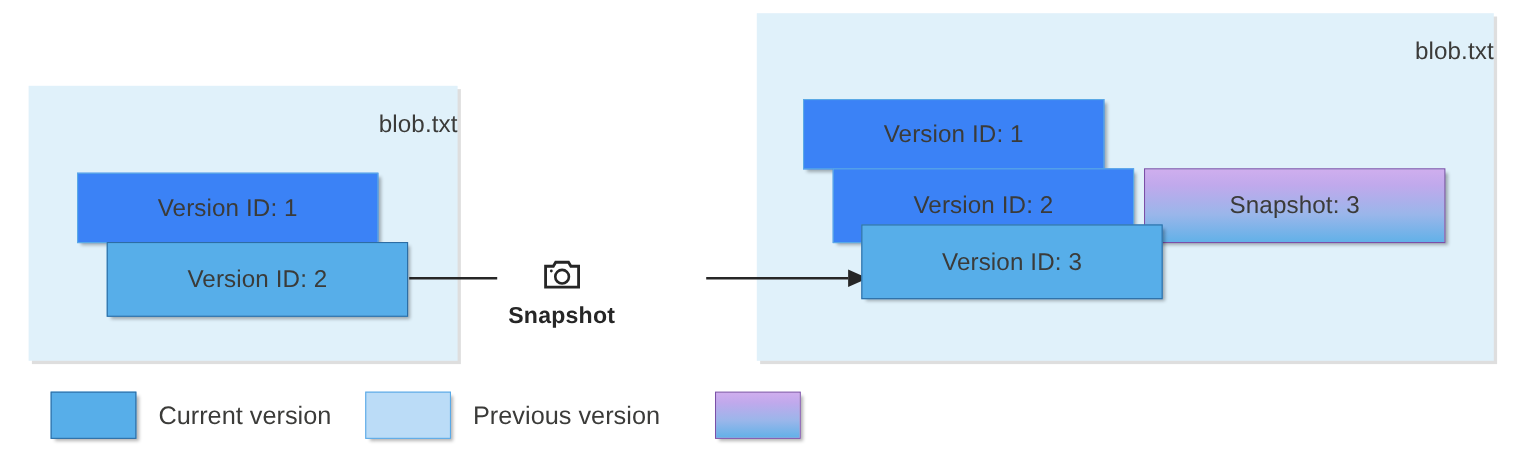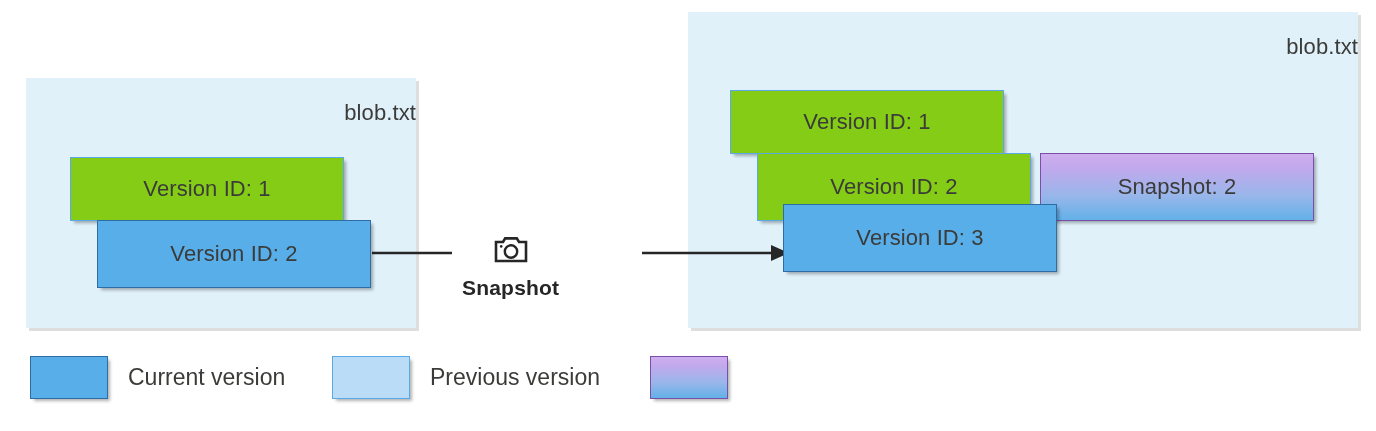--- a/index.html
+++ b/index.html
@@ -43,21 +43,21 @@
     box-sizing: border-box;
     display: flex;
     align-items: center;
     justify-content: center;
     font-size: 22px;
     color: #3b3b39;
     box-shadow: 3px 3px 3px -1px rgba(0,0,0,0.30);
     letter-spacing: 0.1px;
   }
   .vbox.prev {
-    background: #84cc16;
+    background: #3b82f6;
     border: 1px solid #5aa9e6;
   }
   .vbox.current {
     background: #57aee9;
     border: 1px solid #2d6da4;
   }
   .vbox.snapshot {
     background: linear-gradient(180deg, #cfaeee 0%, #c0a9ec 22%, #9ab6ea 62%, #62b1e8 100%);
     border: 1px solid #7b4fa8;
   }
@@ -118,21 +118,21 @@
   .legend-swatch.snapshot {
     background: linear-gradient(180deg, #cfaeee 0%, #c0a9ec 22%, #9ab6ea 62%, #62b1e8 100%);
     border: 1px solid #7b4fa8;
   }
   .legend-label {
     margin-left: 20px;
     font-size: 23px;
     color: #3b3b39;
     white-space: nowrap;
   }
-  #legend-item-0 { left: 0px; }
+  #legend-item-0 { left: 16px; }
   #legend-item-1 { left: 302px; }
   #legend-item-2 { left: 620px; }
 </style>
 </head>
 <body>
 
 <div class="panel" id="panel-left">
   <div class="panel-title">blob.txt</div>
 
   <div class="vbox prev" id="lbox-v1">Version ID: 1</div>
@@ -140,21 +140,21 @@
   <div class="vbox current" id="lbox-v2">Version ID: 2</div>
 </div>
 
 <div class="panel" id="panel-right">
   <div class="panel-title">blob.txt</div>
 
   <div class="vbox prev" id="rbox-v1">Version ID: 1</div>
 
   <div class="vbox prev" id="rbox-v2">Version ID: 2</div>
 
-  <div class="vbox snapshot" id="rbox-snap">Snapshot: 2</div>
+  <div class="vbox snapshot" id="rbox-snap">Snapshot: 3</div>
 
   <div class="vbox current" id="rbox-v3">Version ID: 3</div>
 </div>
 
 <svg id="connector" viewBox="0 0 1376 431" xmlns="http://www.w3.org/2000/svg">
   <line x1="372" y1="253" x2="452" y2="253" stroke="#262626" stroke-width="2.4"></line>
   <line x1="642" y1="253" x2="771" y2="253" stroke="#262626" stroke-width="2.4"></line>
   <polygon points="771,245 789,253 771,261" fill="#262626"></polygon>
 </svg>
 

